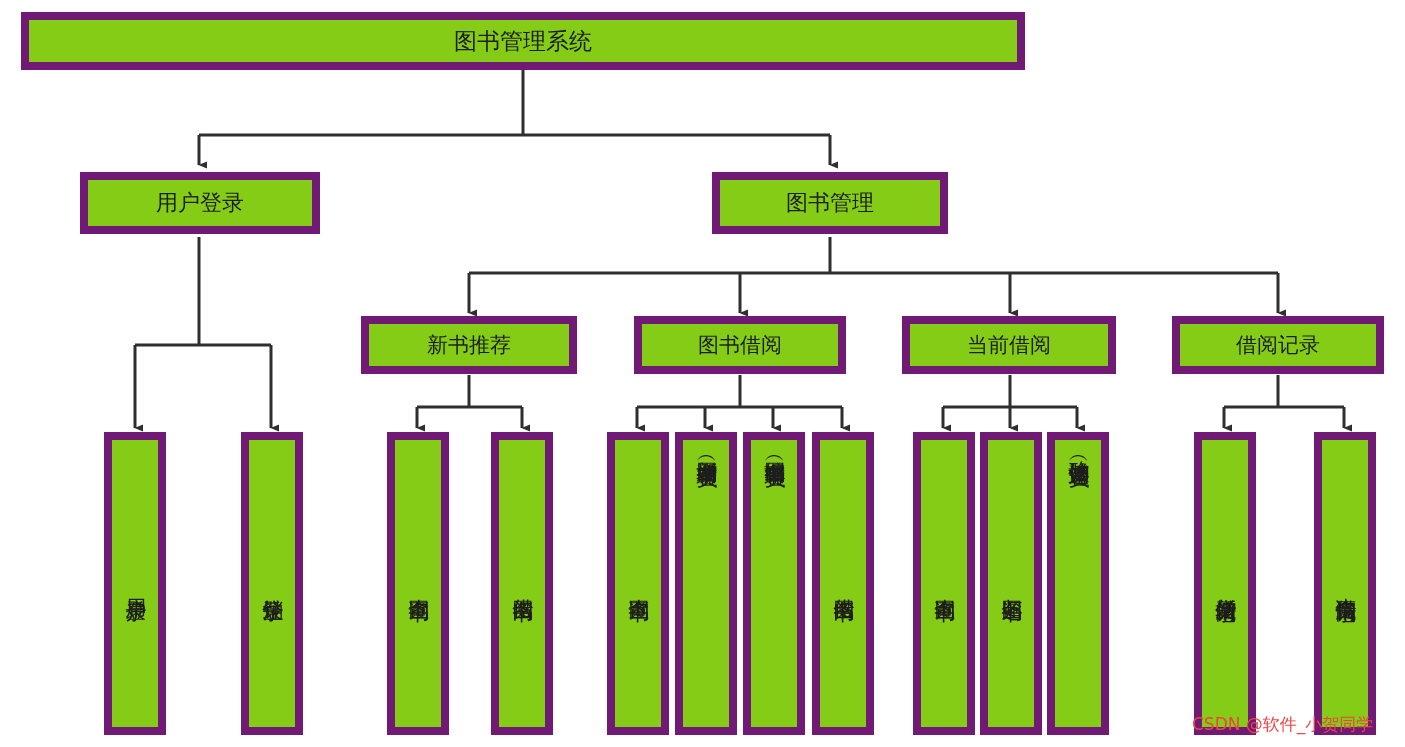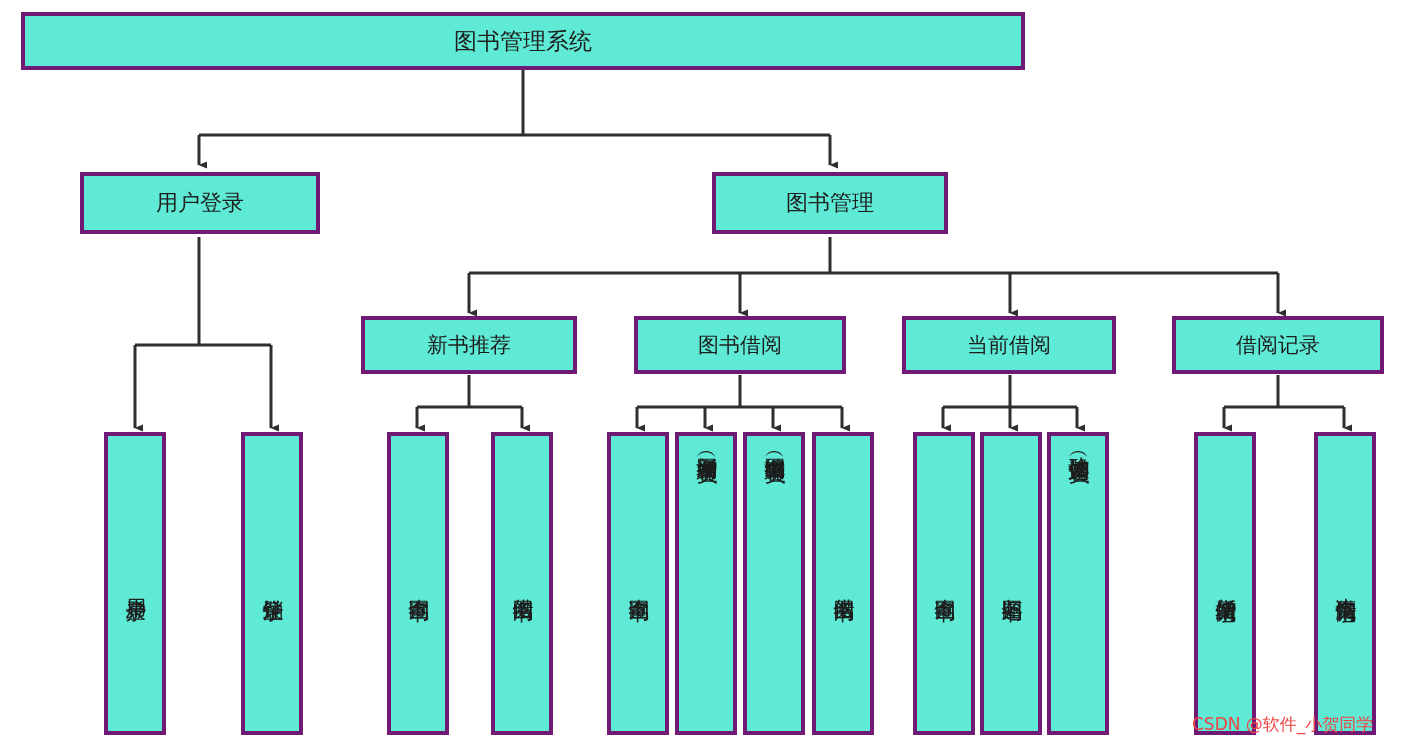--- a/index.html
+++ b/index.html
@@ -23,22 +23,22 @@
     position: absolute;
     left: 0;
     top: 0;
     width: 1405px;
     height: 747px;
     pointer-events: none;
   }
   .node {
     position: absolute;
     box-sizing: border-box;
-    background: #5eead4;
-    border: 4px solid #701a75;
+    background: #84cc16;
+    border: 8px solid #701a75;
     display: flex;
     align-items: center;
     justify-content: center;
     color: #1d1d1d;
   }
   .node.root {
     font-size: 23px;
   }
   .node.level2 {
     font-size: 22px;

